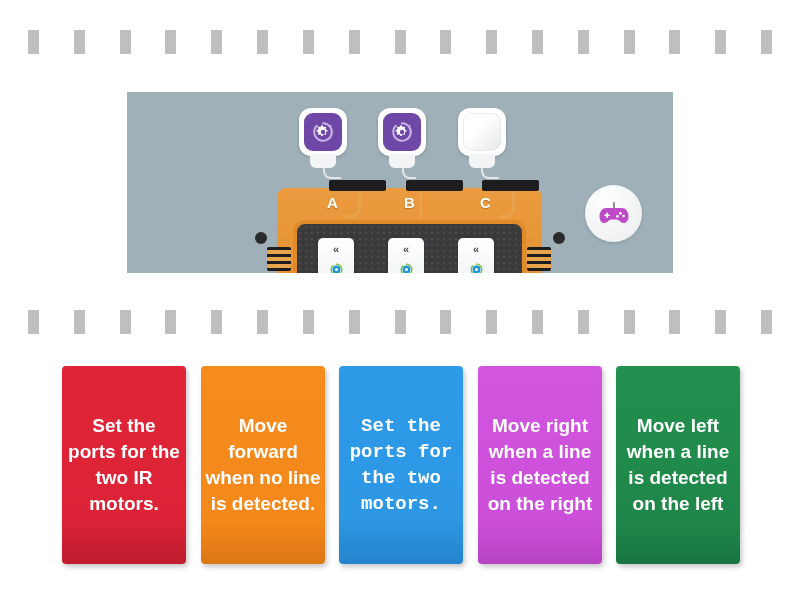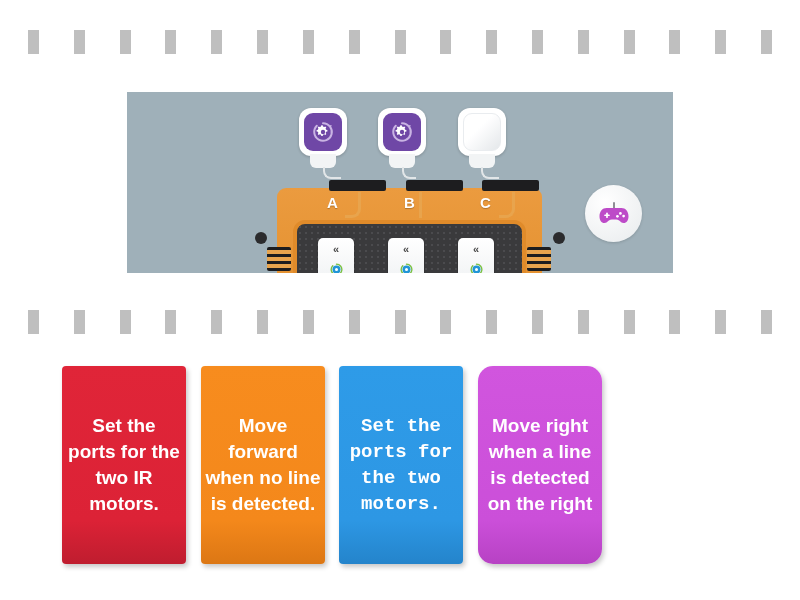--- a/index.html
+++ b/index.html
@@ -272,21 +272,21 @@
     padding: 6px 4px;
     box-shadow: 2px 3px 5px rgba(0,0,0,.22);
     user-select: none;
     cursor: pointer;
   }
   .card-text { display: block; width: 100%; }
 
   .card-0 { left: 0px;   width: 124px; height: 198px; background: linear-gradient(#e02538 0%, #dc2236 78%, #bf1d2f 100%); }
   .card-1 { left: 139px; width: 124px; height: 198px; background: linear-gradient(#f78c1e 0%, #f4881b 78%, #dc7714 100%); }
   .card-2 { left: 277px; width: 124px; height: 198px; background: linear-gradient(#2e9be8 0%, #2d97e4 78%, #2484cb 100%); font-family: Liberation Mono, monospace; }
-  .card-3 { left: 416px; width: 124px; height: 198px; background: linear-gradient(#d155de 0%, #cb4fd9 78%, #b742c4 100%); border-radius: 15px; }
+  .card-3 { left: 416px; width: 124px; height: 198px; background: linear-gradient(#d155de 0%, #cb4fd9 78%, #b742c4 100%); }
   .card-4 { left: 554px; width: 124px; height: 198px; background: linear-gradient(#22904e 0%, #1f8749 78%, #197540 100%); }
 </style>
 </head>
 <body>
 
 <div id="stage">
 
   <div class="dash-row dash-row-top" style="padding-left: 28px; padding-right: 28px;">
       <div class="dash" style="background: rgb(191, 191, 191);"></div>
       <div class="dash-gap"></div>
@@ -465,15 +465,18 @@
     </div>
     <div class="card card-1">
       <span class="card-text">Move forward when no line is detected.</span>
     </div>
     <div class="card card-2">
       <span class="card-text">Set the ports for the two motors.</span>
     </div>
     <div class="card card-3">
       <span class="card-text">Move right when a line is detected on the right</span>
     </div>
+    <div class="card card-4">
+      <span class="card-text">Move left when a line is detected on the left</span>
+    </div>
   </div>
 
 </div>
 
 </body></html>

